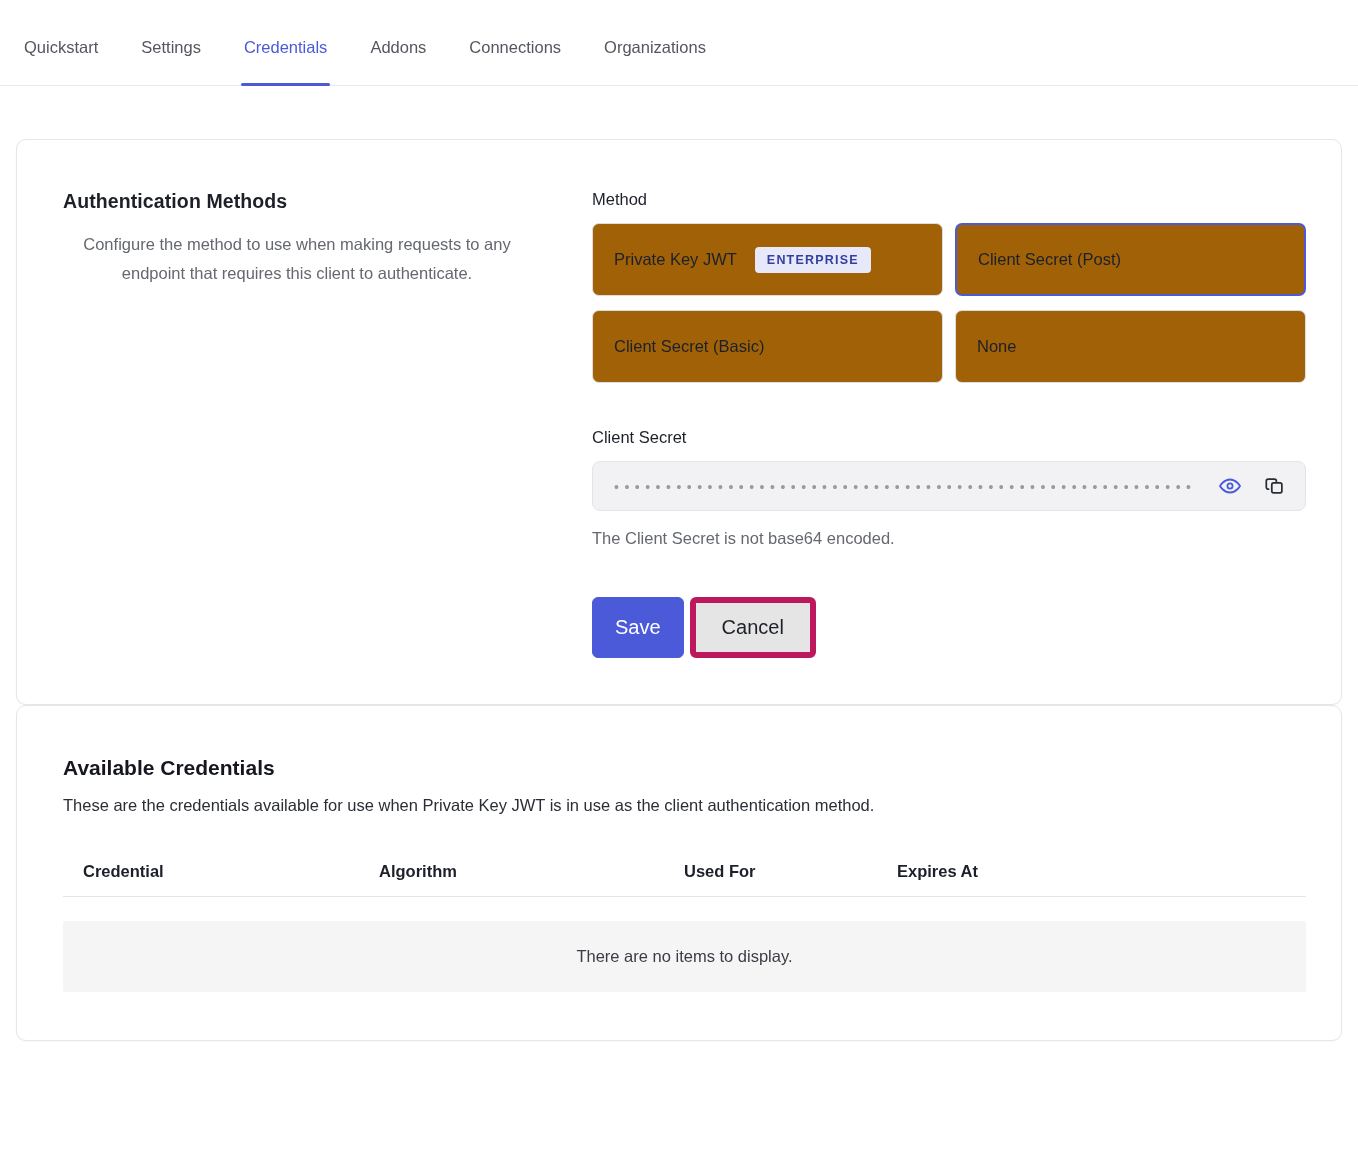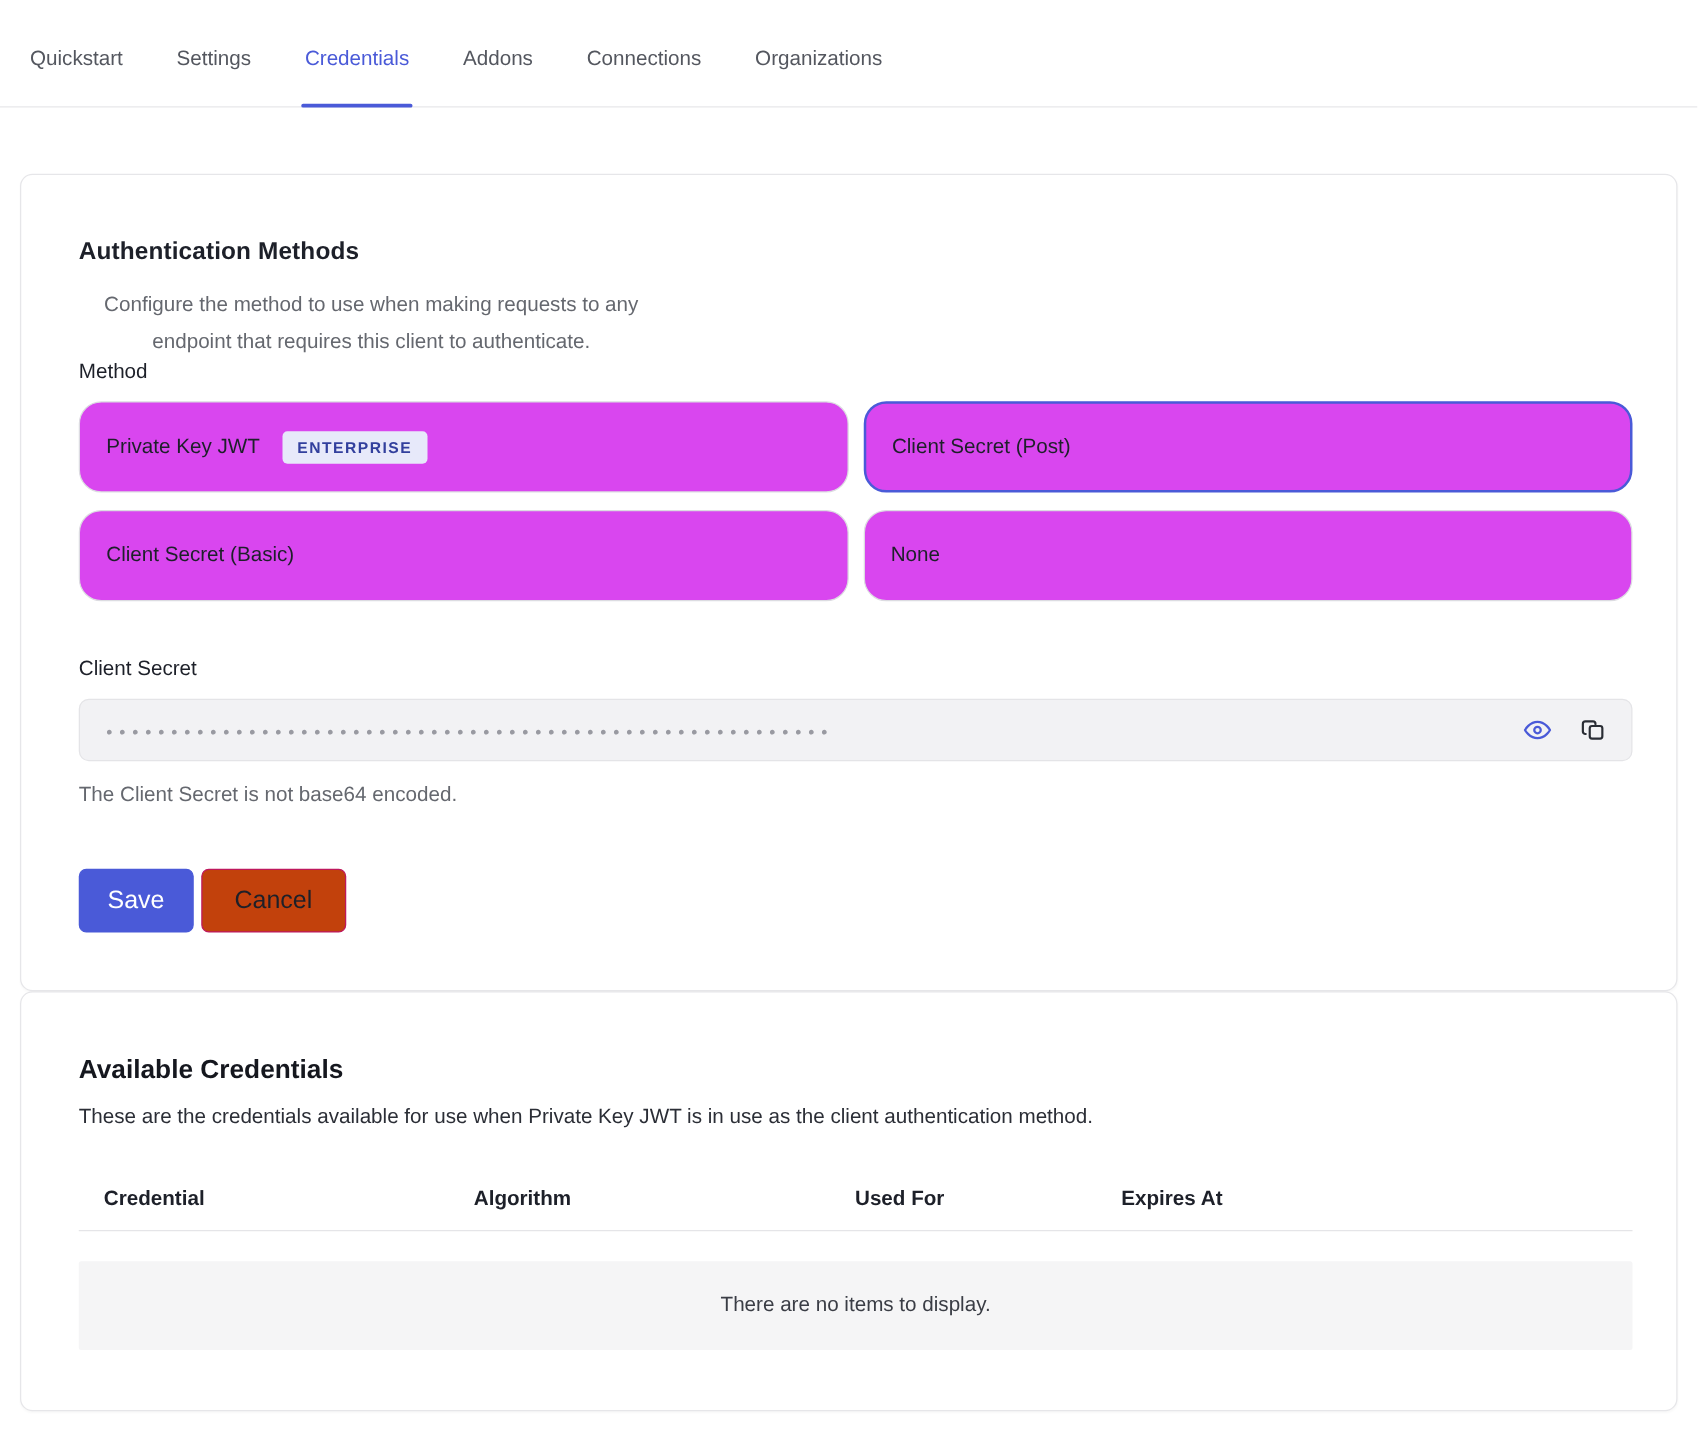--- a/index.html
+++ b/index.html
@@ -10,55 +10,55 @@
   .tabbar { display: flex; gap: 43px; padding: 36px 24px 0 24px;
     border-bottom: 1px solid #e8e8ea; }
   .tab { font-size: 16.5px; color: #54575f; padding: 2px 0 28px 0;
     position: relative; cursor: pointer; white-space: nowrap; }
   .tab.active { color: var(--accent); }
   .tab.active::after { content: ""; position: absolute; left: -3px; right: -3px;
     bottom: -1px; height: 3px; background: var(--accent); border-radius: 2px; }
 
   
   .card { margin: 0 16px; border: 1px solid #e6e6e9; border-radius: 10px;
-    background: #fff; box-shadow: 0 1px 2px rgba(0,0,0,0.03); flex-direction: column; }
+    background: #fff; box-shadow: 0 1px 2px rgba(0,0,0,0.03); }
   .card-auth { margin-top: 53px; display: flex; padding: 50px 35px 46px 46px; }
   .card-creds { padding: 50px 35px 48px 46px; }
 
   
   .auth-left { width: 529px; flex: none; }
   .section-title { font-size: 19.5px; font-weight: 700; color: #1d2029; letter-spacing: .1px; }
   .section-desc { margin-top: 17px; width: 468px; font-size: 16.5px; line-height: 29px; color: #65686f; text-align: center; }
 
   
   .auth-right { flex: 1; }
   .field-label { font-size: 16.5px; color: #1d2029; margin-bottom: 14px; }
   .method-grid { display: grid; grid-template-columns: 1fr 1fr; column-gap: 12px; row-gap: 14px; }
-  .method-card { min-height: 73px; border: 1px solid #dcdce1; border-radius: 18px;
+  .method-card { min-height: 73px; border: 1px solid #dcdce1; border-radius: 7px;
     display: flex; align-items: center; gap: 18px; padding: 0 21px;
-    font-size: 16.5px; color: #1d2029; cursor: pointer; background: #d946ef; }
+    font-size: 16.5px; color: #1d2029; cursor: pointer; background: #a16207; }
   .method-card.selected { border: 2px solid var(--accent); }
   .badge { background: #e7e9fa; color: #323f9d; font-size: 12.5px; font-weight: 700;
     letter-spacing: 1.2px; padding: 6px 12px; border-radius: 4px; }
 
   .secret-label { margin-top: 45px; }
   .secret-field { height: 50px; background: #f2f2f4; border: 1px solid #e4e4e7;
     border-radius: 8px; display: flex; align-items: center; padding: 0 15px 0 21px; }
   .secret-dots { flex: 1; overflow: hidden; white-space: nowrap; font-size: 14px;
     letter-spacing: 5.5px; color: #999aa1; user-select: none; padding-top: 2px; }
   .icon-btn { border: none; background: transparent; cursor: pointer;
     display: flex; align-items: center; justify-content: center; padding: 4px; }
   .icon-eye { margin-right: 14px; }
   .secret-helper { margin-top: 18px; font-size: 16.5px; color: #65686f; }
 
   .btn-row { margin-top: 49px; display: flex; gap: 6px; }
   .btn { font-size: 20px; border-radius: 6px; cursor: pointer;
     font-family: inherit; padding: 13px 22px; }
   .btn-primary { background: var(--accent); border: 1px solid var(--accent); color: #fff; }
-  .btn-secondary { background: #c2410c; border: 1px solid #be185d; color: #1d2029; padding: 13px 26px; }
+  .btn-secondary { background: #e5e5e5; border: 6px solid #be185d; color: #1d2029; padding: 13px 26px; }
 
   
   .creds-header { display: flex; align-items: center; justify-content: space-between; }
   .creds-title { font-size: 21px; font-weight: 700; color: #15171e; }
   .creds-desc { margin-top: 16px; font-size: 16.5px; color: #2b2e36; }
   .btn-outline { background: #fff; color: var(--accent); border: 1px solid var(--accent);
     border-radius: 7px; padding: 9px 17px; font-size: 16px; cursor: pointer;
     box-shadow: 0 0 0 3px #ccd2f5; margin-right: 2px; font-family: inherit; white-space: nowrap; }
 
   .table { margin-top: 47px; }

